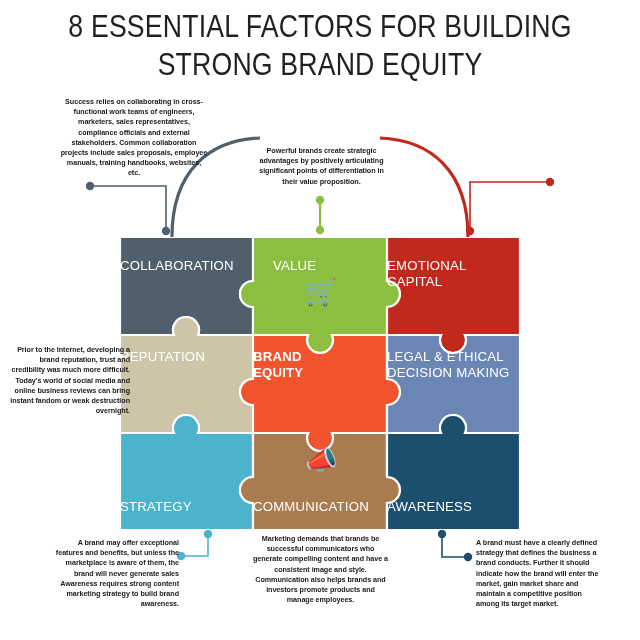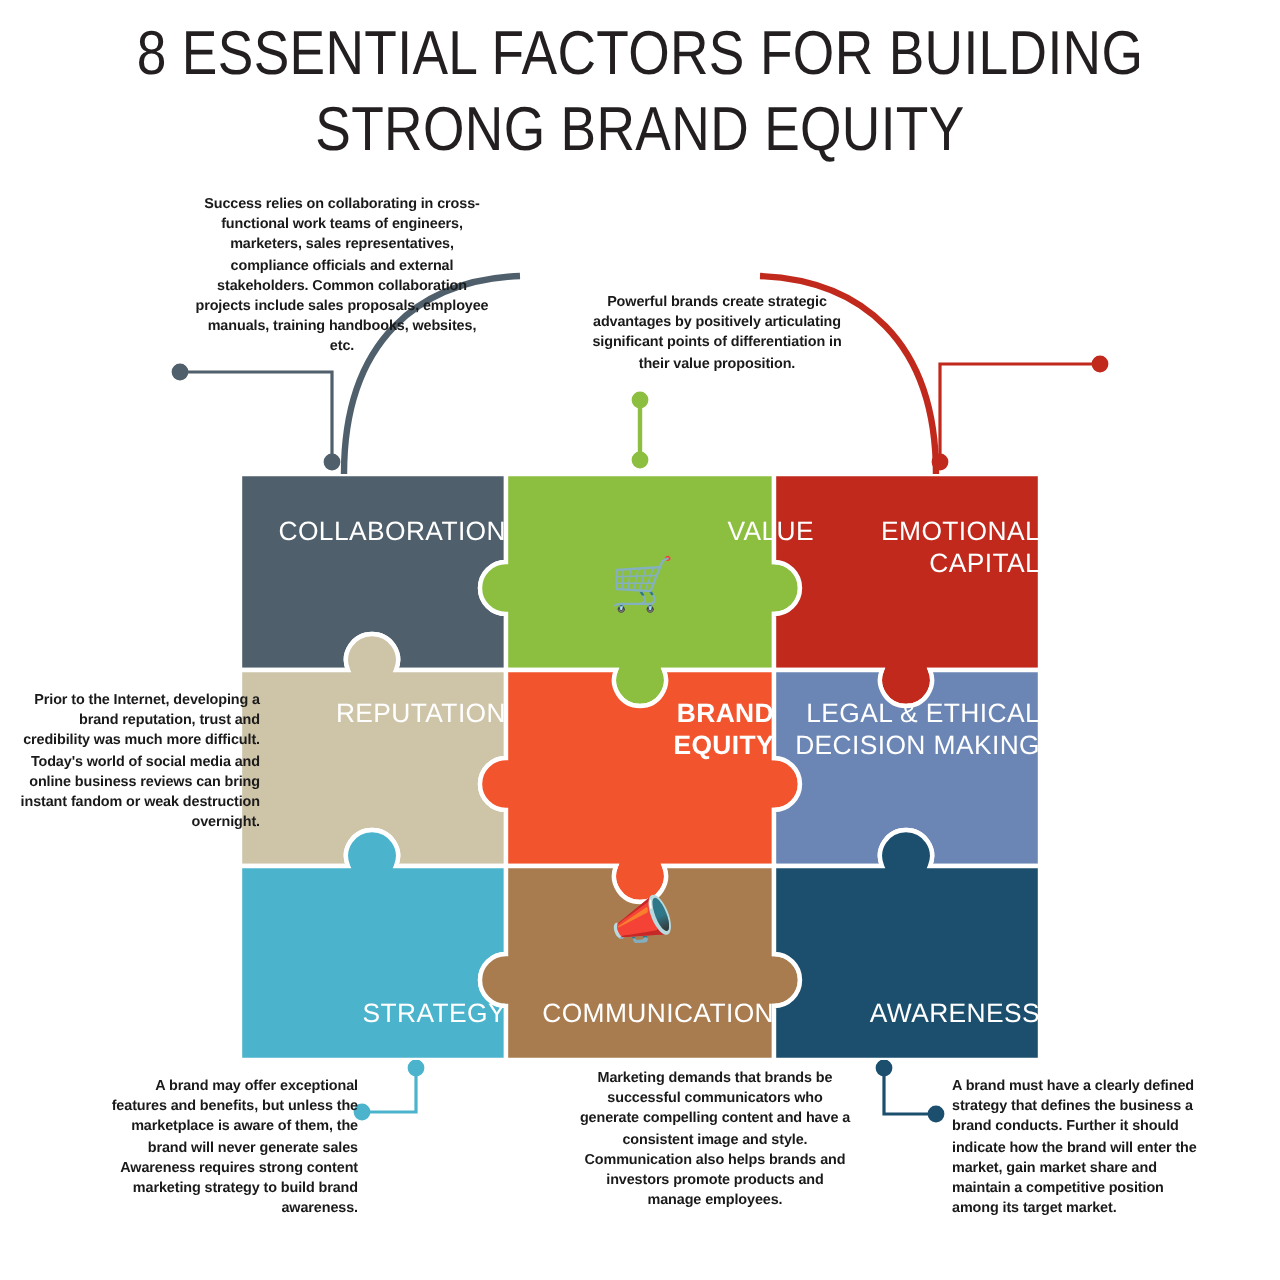--- a/index.html
+++ b/index.html
@@ -39,21 +39,21 @@
 
   
   .desc {
     position: absolute;
     font-size: 7.2px;
     line-height: 10.2px;
     color: #1a1a1a;
     font-weight: bold;
     letter-spacing: -0.05px;
   }
-  .desc.center { text-align: center; margin-left: 37px; }
+  .desc.center { text-align: center; }
   .desc.right  { text-align: right; }
   .desc.left   { text-align: left; }
 
   
   #connectors {
     position: absolute;
     left: 0;
     top: 0;
     width: 640px;
     height: 640px;
@@ -63,21 +63,21 @@
   
   #puzzle {
     position: absolute;
     left: 120px;
     top: 237px;
     width: 400px;
     height: 293px;
   }
   .piece-label {
     position: absolute;
-    text-align: right;
+    text-align: left;
     color: #ffffff;
     font-size: 13.2px;
     line-height: 15.5px;
     letter-spacing: 0.2px;
     pointer-events: none;
     white-space: pre-line;
   }
   .piece-label.bold { font-weight: bold; }
 
   .emoji-ico {

